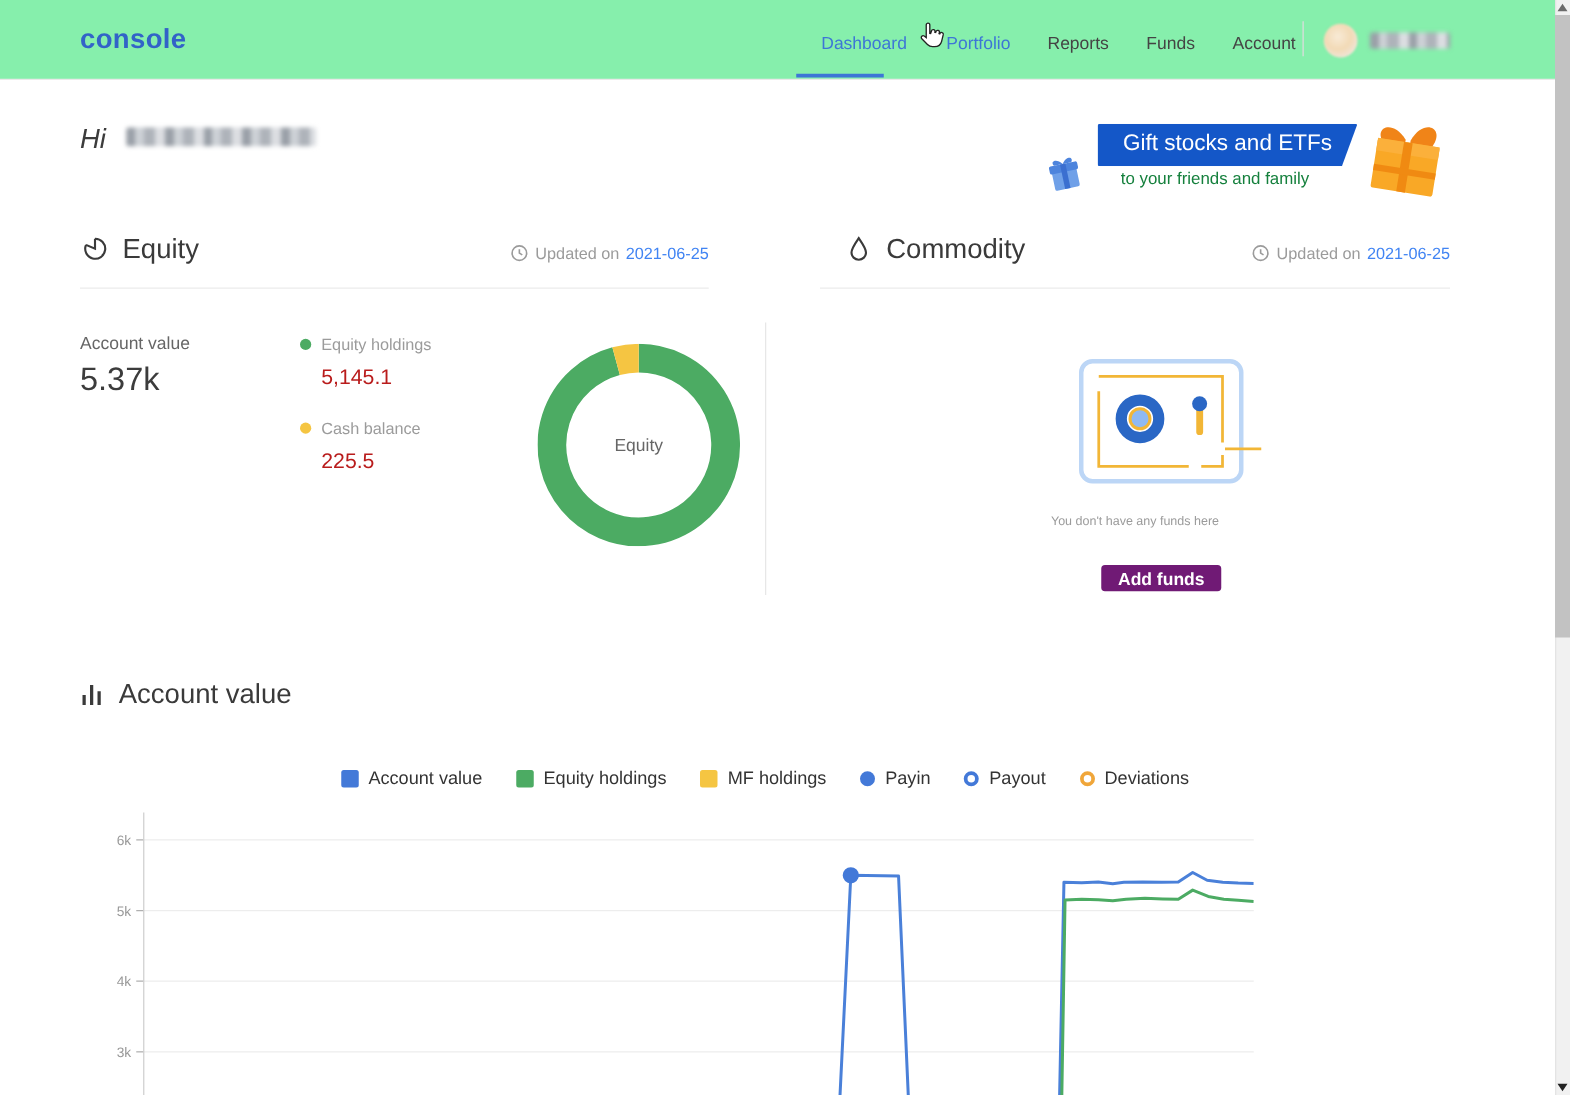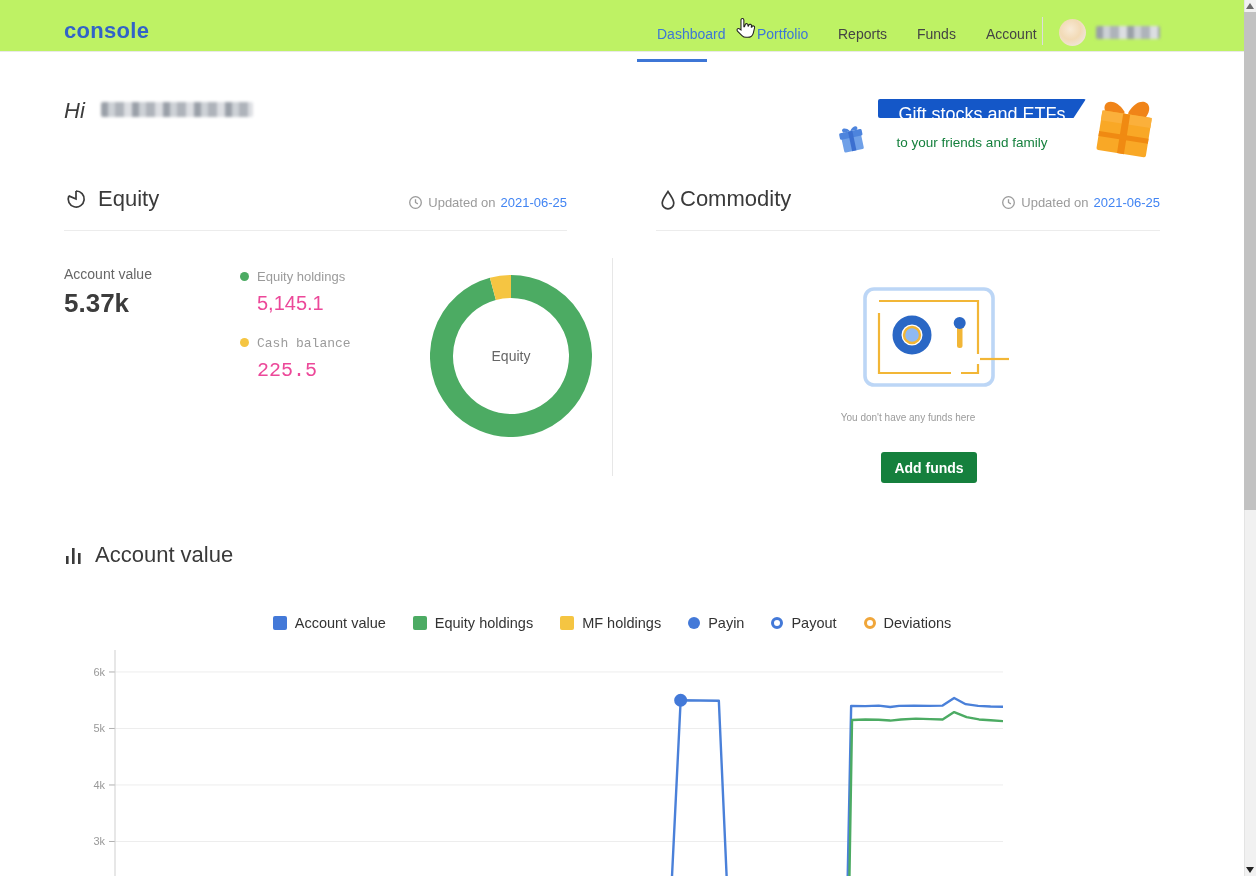--- a/index.html
+++ b/index.html
@@ -1,22 +1,22 @@
 <!DOCTYPE html>
 <html><head>
 <meta charset="utf-8">
 <style>
   * { margin:0; padding:0; box-sizing:border-box; }
   html,body { width:1256px; height:876px; overflow:hidden; background:#fff;
     font-family:"Liberation Sans", sans-serif; color:#3c3c3c; position:relative; }
   .abs { position:absolute; }
 
   
-  .header { position:absolute; left:0; top:0; width:1256px; height:52px;
-    background:#bef264; border-bottom:1px solid #e9e9e9; z-index:5; }
+  .header { position:absolute; left:0; top:0; width:1256px; height:64px;
+    background:#86efac; border-bottom:1px solid #e9e9e9; z-index:5; }
   .logo { position:absolute; left:64px; top:18px; font-size:22px; font-weight:bold;
     color:#3263c8; letter-spacing:.3px; }
   .nav-item { position:absolute; top:26px; font-size:14px; color:#444; cursor:pointer;margin-left:20px; }
   .nav-item.active, .nav-item.hovered { color:#3d76d6; }
   .nav-underline { position:absolute; left:637px; top:59px; width:70px; height:3px; background:#3d76d6; }
   .nav-divider { position:absolute; left:1042px; top:17px; width:1px; height:28px; background:#ddd; }
   .avatar { position:absolute; left:1059px; top:19px; width:27px; height:27px; border-radius:50%;
     background:radial-gradient(circle at 42% 38%, #f8ead6 0%, #f2dab6 45%, #f0e3d3 72%, #ecdccb 100%);
     filter:blur(.7px); }
   .redacted { display:inline-block; border-radius:2px; filter:blur(1.7px);
@@ -26,46 +26,46 @@
   .scroll-track { position:absolute; right:0; top:0; width:12px; height:876px; background:#f1f1f1;
     border-left:1px solid #e4e4e4; z-index:9; }
   .scroll-thumb { position:absolute; right:0; top:12px; width:12px; height:498px; background:#c2c2c2; }
   .scroll-arrow-up { position:absolute; right:2px; top:3px; width:0; height:0;
     border-left:4px solid transparent; border-right:4px solid transparent; border-bottom:6px solid #6b6b6b; }
   .scroll-arrow-down { position:absolute; right:2px; bottom:3px; width:0; height:0;
     border-left:4px solid transparent; border-right:4px solid transparent; border-top:6px solid #222; }
 
   
   .greeting { position:absolute; left:64px; top:98px; font-size:22px; color:#3c3c3c;font-style:italic; }
-  .banner-ribbon { position:absolute; left:878px; top:99px; width:208px; height:19px; background:#1457c8;
+  .banner-ribbon { position:absolute; left:878px; top:99px; width:208px; height:34px; background:#1457c8;
     color:#fff; font-size:18px; text-align:center; line-height:30px;
     clip-path:polygon(0 0,100% 0,94% 100%,0 100%); border-radius:2px; }
   .banner-sub { position:absolute; left:868px; top:135px; width:208px; text-align:center;
     font-size:13.5px; color:#15803d; }
 
   
   .section-title { font-size:22px; color:#3a3a3a; font-weight:400; }
   .updated { font-size:13px; color:#9b9b9b; display:flex; align-items:flex-start; gap:5px; }
   .updated a { color:#4184f3; text-decoration:none; }
   .hr { position:absolute; height:1px; background:#ececec; }
 
   
   .stat-label { font-size:14px; color:#666; }
-  .stat-big { font-size:26px; color:#3c3c3c; margin-top:6px;font-weight:bold; }
+  .stat-big { font-size:26px; color:#3c3c3c; margin-top:6px; }
   .mini-label { font-size:13px; color:#9b9b9b; }
-  .mini-value { font-size:20px; color:#ec4899; }
+  .mini-value { font-size:17px; color:#b91c1c; }
   .dot { display:inline-block; width:9px; height:9px; border-radius:50%; margin-right:8px; }
   .v-divider { position:absolute; left:612px; top:258px; width:1px; height:218px; background:#e7e7e7; }
   .donut-center { position:absolute; left:430px; top:348px; width:162px; text-align:center;
     font-size:14px; color:#666; }
 
   
   .empty-text { position:absolute; left:656px; top:412px; width:504px; text-align:center;
     font-size:10px; color:#9b9b9b; }
-  .add-funds { position:absolute; left:881px; top:452px; width:96px; height:31px; background:#15803d;
+  .add-funds { position:absolute; left:881px; top:452px; width:96px; height:21px; background:#701a75;
     color:#fff; font-size:14px; font-weight:600; border:none; border-radius:3px; cursor:pointer;
     font-family:"Liberation Sans", sans-serif; }
 
   
   .legend-row { position:absolute; left:64px; top:615px; width:1096px; display:flex;
     justify-content:center; align-items:center; gap:27px; }
   .legend-item { display:flex; align-items:center; gap:8px; font-size:14.5px; color:#333; cursor:pointer; }
   .sw-square { width:14px; height:14px; border-radius:2px; }
   .sw-circle { width:12px; height:12px; border-radius:50%; }
   .sw-circle.open { background:#fff !important; border:3px solid; }
@@ -146,34 +146,34 @@
 
 <div class="abs" style="left:64px;top:266px;">
   <div class="stat-label">Account value</div>
   <div class="stat-big">5.37k</div>
 </div>
 
 <div class="abs" style="left:240px;top:267px;">
   <div><span class="dot" style="background:#4cab63;"></span><span class="mini-label">Equity holdings</span></div>
   <div class="mini-value" style="margin:7px 0 0 17px;">5,145.1</div>
 </div>
-<div class="abs" style="left:240px;top:334px;font-family:Liberation Mono, monospace;">
+<div class="abs" style="left:240px;top:334px;">
   <div><span class="dot" style="background:#f5c542;"></span><span class="mini-label">Cash balance</span></div>
   <div class="mini-value" style="margin:7px 0 0 17px;">225.5</div>
 </div>
 
 <svg id="donut-svg" class="abs" style="left:430px;top:275px;" width="162" height="162" viewBox="0 0 162 162">
     <path d="M81 11.5 A69.5 69.5 0 1 1 62.8766332266964 13.904593474662406" fill="none" stroke="#4cab63" stroke-width="23"></path>
     <path d="M62.8766332266964 13.904593474662406 A69.5 69.5 0 0 1 80.99999999999999 11.5" fill="none" stroke="#f5c542" stroke-width="23"></path>
   </svg>
 <div class="donut-center">Equity</div>
 
 <div class="v-divider"></div>
 
-<div class="abs" style="left:656px;top:186px;display:flex;align-items:flex-end;">
+<div class="abs" style="left:675px;top:186px;display:flex;align-items:center;gap:10px;">
   <svg class="icon" width="24" height="24" viewBox="0 0 24 24">
     <path d="M12 3.5 C9.6 7 6.2 11.6 6.2 15 a5.8 5.8 0 0 0 11.6 0 C17.8 11.6 14.4 7 12 3.5 Z" fill="none" stroke="#3a3a3a" stroke-width="1.7"></path>
   </svg>
   <span class="section-title">Commodity</span>
 </div>
 <div class="abs updated" style="left:960px;top:195px;width:200px;justify-content:flex-end;">
   <svg class="icon" width="15" height="15" viewBox="0 0 16 16">
     <circle cx="8" cy="8" r="6.2" fill="none" stroke="#9b9b9b" stroke-width="1.4"></circle>
     <path d="M8 4.6 V8 L10.5 9.5" fill="none" stroke="#9b9b9b" stroke-width="1.4"></path>
   </svg>

